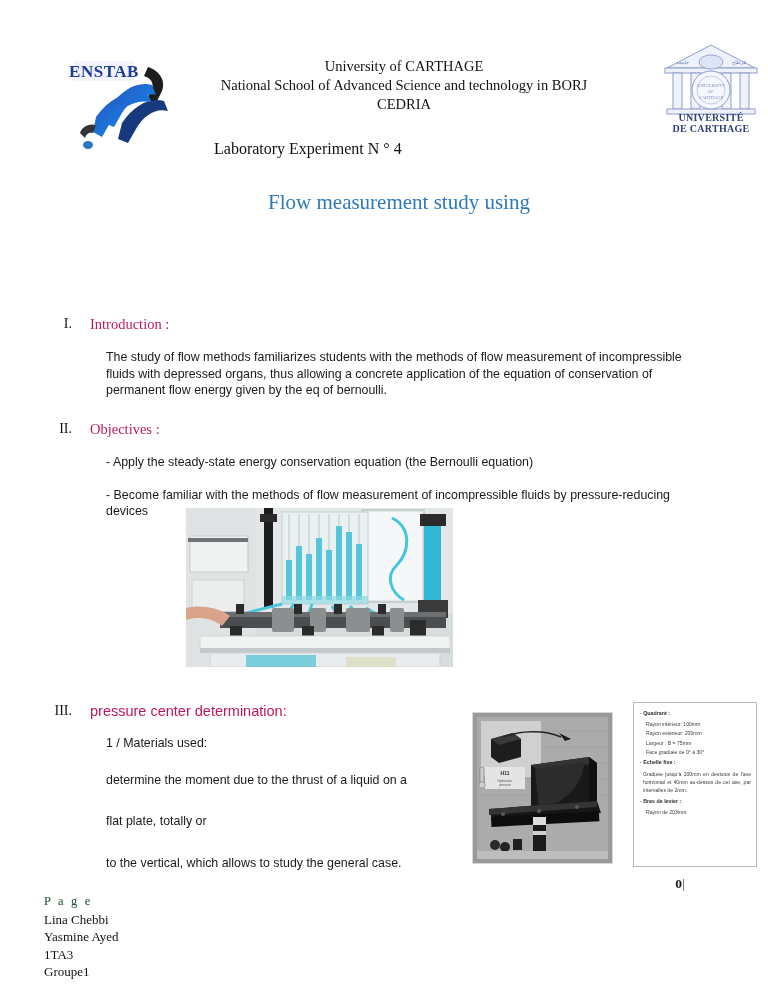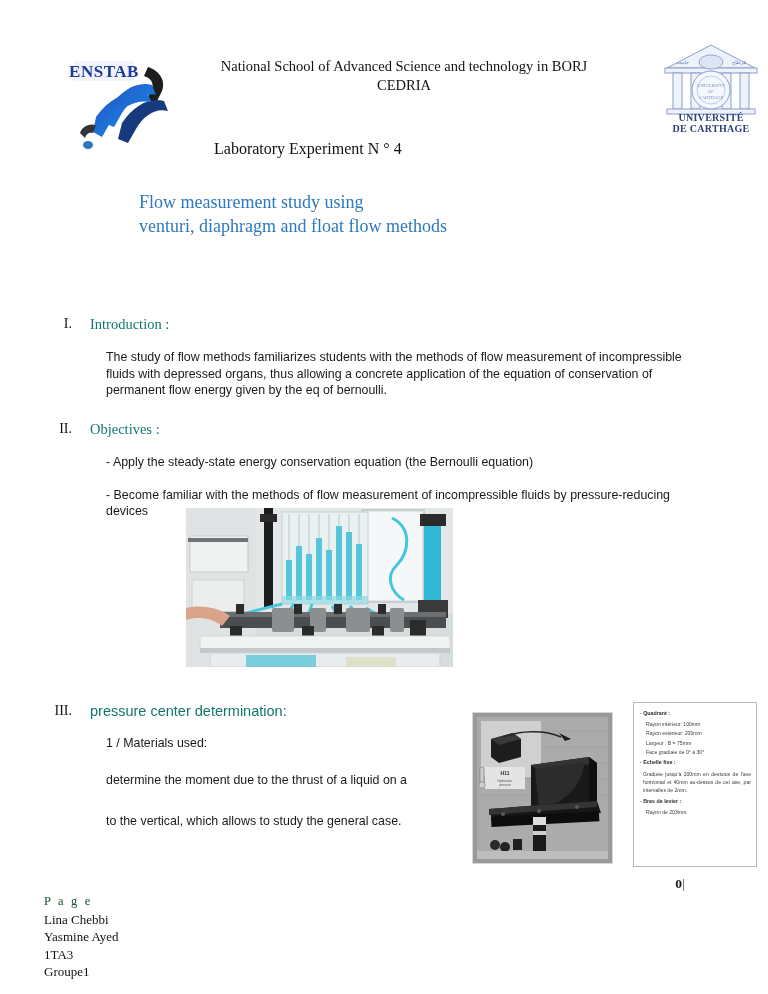--- a/index.html
+++ b/index.html
@@ -78,22 +78,23 @@
     font-family: "Liberation Serif", serif;
     font-size: 16px;
     color: #111;
   }
 
   .doc-title {
     position: absolute;
     left: 139px;
     top: 190px;
     width: 520px;
-    font-family: "Liberation Serif", serif;
-    font-size: 18px;
+    text-align: center;
+    font-family: "Liberation Serif", serif;
+    font-size: 21px;
     line-height: 24px;
     color: #2e79bd;
   }
 
   
   .section {
     position: absolute;
     left: 0;
     width: 768px;
   }
@@ -107,21 +108,21 @@
     color: #111;
   }
   .sec-body {
     position: absolute;
     left: 90px;
     width: 622px;
   }
   .sec-head {
     font-family: "Liberation Serif", serif;
     font-size: 14.5px;
-    color: #0f766e;
+    color: #be185d;
     margin: 0 0 1px 0;
   }
   .sec-head.underline {
   }
   .sec-head.sans {
     font-family: "Liberation Sans", sans-serif;
     font-size: 14.5px;
   }
   .sec-text {
     font-family: "Liberation Sans", sans-serif;
@@ -277,29 +278,29 @@
         <text x="26" y="24" text-anchor="middle" font-family="Liberation Serif, serif" font-size="5" fill="#6d80b5">جامعة</text>
         <text x="82" y="24" text-anchor="middle" font-family="Liberation Serif, serif" font-size="5" fill="#6d80b5">قرطاج</text>
       </svg>
     </div>
     <div class="carthage-caption">
       <div>UNIVERSITÉ</div>
       <div>DE CARTHAGE</div>
     </div>
 
     <div class="uni-lines">
+      <div>University of CARTHAGE</div>
       <div>National School of Advanced Science and technology in BORJ</div>
       <div>CEDRIA</div>
     </div>
 
     <div class="lab-title">Laboratory Experiment N ° 4</div>
 
     <div class="doc-title">
       <div>Flow measurement study using</div>
-      <div>venturi, diaphragm and float flow methods</div>
     </div>
   </div>
 
   <div class="section" style="top:316px;">
     <div class="sec-num">I.</div>
     <div class="sec-body">
       <div class="sec-head">Introduction :</div>
       <p class="sec-text">The study of flow methods familiarizes students with the methods of flow measurement of incompressible fluids with depressed organs, thus allowing a concrete application of the equation of conservation of permanent flow energy given by the eq of bernoulli.</p>
     </div>
   </div>
@@ -399,20 +400,21 @@
       <path d="M0 100 C16 96 34 100 44 108 L36 118 C26 110 12 108 0 112 Z" fill="#d9a48a"></path>
     </svg>
   </div>
 
   <div class="section" style="top:703px;">
     <div class="sec-num">III.</div>
     <div class="sec-body" style="width:370px;">
       <div class="sec-head sans underline">pressure center determination:</div>
       <p class="sec-text">1 / Materials used:</p>
       <p class="sec-text loose">determine the moment due to the thrust of a liquid on a</p>
+      <p class="sec-text loose">flat plate, totally or</p>
       <p class="sec-text loose">to the vertical, which allows to study the general case.</p>
     </div>
   </div>
 
   <div class="photo2">
     <svg width="139" height="150" viewBox="0 0 139 150">
       <rect width="139" height="150" fill="#9a9a9a"></rect>
       <rect x="4" y="4" width="131" height="142" fill="#ababab"></rect>
 
       <g stroke="#9d9d9d" stroke-width="1" opacity="0.6">

